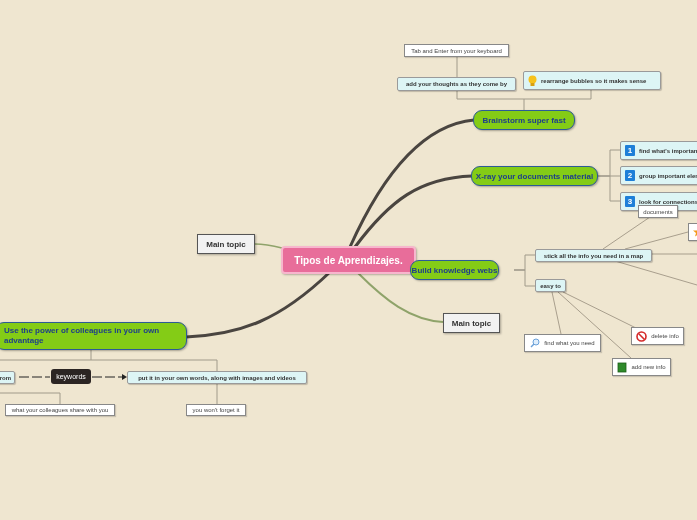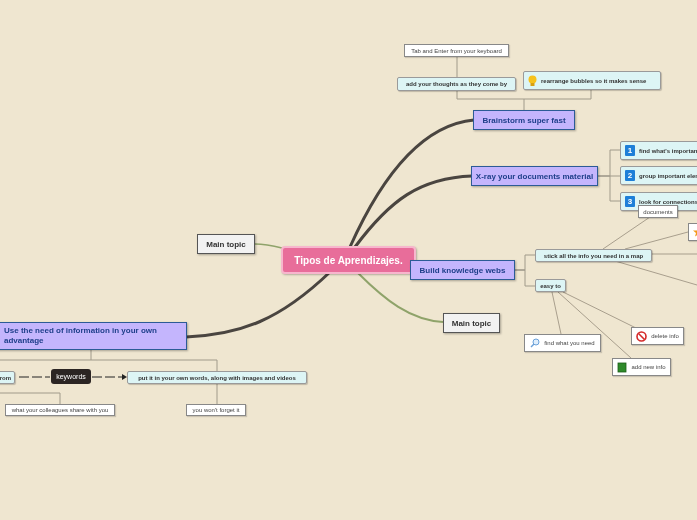--- a/index.html
+++ b/index.html
@@ -10,22 +10,22 @@
   }
   svg.links { position:absolute; left:0; top:0; width:697px; height:520px; }
   .node { position:absolute; box-sizing:border-box; white-space:nowrap; overflow:hidden; }
   .central {
     background:#e86d9a; color:#fff; font-weight:bold; font-size:10px;
     border:2px solid #f7b6cd; border-radius:4px;
     display:flex; align-items:center; justify-content:center;
     box-shadow:1px 1px 2px rgba(0,0,0,0.25);
   }
   .main-cyan {
-    background:#c4b5fd; color:#1e3f8a; font-weight:bold; font-size:8px;
-    border:1.5px solid #2c5b96; border-radius:0;
+    background:#84cc16; color:#1e3f8a; font-weight:bold; font-size:8px;
+    border:1.5px solid #2c5b96; border-radius:9px;
     display:flex; align-items:center; padding:0 6px;
     box-shadow:1px 1px 2px rgba(0,0,0,0.3);
   }
   .main-white {
     background:#f2f2f2; color:#333; font-weight:bold; font-size:8px;
     border:1.5px solid #555; border-radius:0;
     display:flex; align-items:center; justify-content:center;
     box-shadow:1px 1px 2px rgba(0,0,0,0.3);
   }
   .sub-cyan {
@@ -134,21 +134,21 @@
   <span>group important elements</span>
 </div>
 <div class="node sub-cyan" style="left:620px;top:192px;width:85px;height:19px;">
   <span class="numbadge">3</span>
   <span>look for connections</span>
 </div>
 <div class="node sub-white" style="left:638px;top:205px;width:40px;height:13px;">
   <span>documents</span>
 </div>
 
-<div class="node main-cyan" style="left:410px;top:260px;width:105px;height:20px;justify-content:center;">
+<div class="node main-cyan" style="left:410px;top:260px;width:89px;height:20px;justify-content:center;">
   <span>Build knowledge webs</span>
 </div>
 <div class="node sub-cyan" style="left:535px;top:249px;width:117px;height:13px;justify-content:center;">
   <span>stick all the info you need in a map</span>
 </div>
 <div class="node sub-white" style="left:688px;top:223px;width:20px;height:18px;">
   <svg width="10" height="10" viewBox="0 0 10 10">
     <polygon points="5,0 6.2,3.5 10,3.6 7,5.9 8,9.6 5,7.5 2,9.6 3,5.9 0,3.6 3.8,3.5" fill="#f39a1a"></polygon>
   </svg>
 </div>
@@ -178,21 +178,21 @@
 
 <div class="node main-white" style="left:197px;top:234px;width:58px;height:20px;">
   <span>Main topic</span>
 </div>
 
 <div class="node main-white" style="left:443px;top:313px;width:57px;height:20px;">
   <span>Main topic</span>
 </div>
 
 <div class="node main-cyan" style="left:-5px;top:322px;width:192px;height:28px;white-space:normal;line-height:10px;padding-left:8px;">
-  <span>Use the need of information in your own advantage</span>
+  <span>Use the power of colleagues in your own advantage</span>
 </div>
 <div class="node sub-cyan" style="left:-4px;top:371px;width:19px;height:13px;justify-content:flex-end;padding-right:3px;">
   <span>from</span>
 </div>
 <div class="node sub-dark" style="left:51px;top:369px;width:40px;height:15px;">
   <span>keywords</span>
 </div>
 <div class="node sub-cyan" style="left:127px;top:371px;width:180px;height:13px;justify-content:center;">
   <span>put it in your own words, along with images and videos</span>
 </div>

